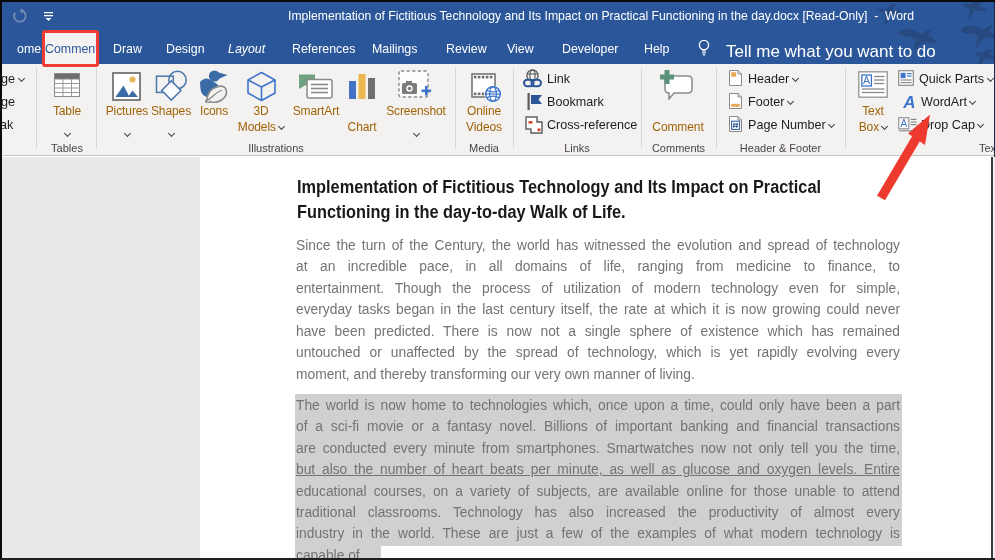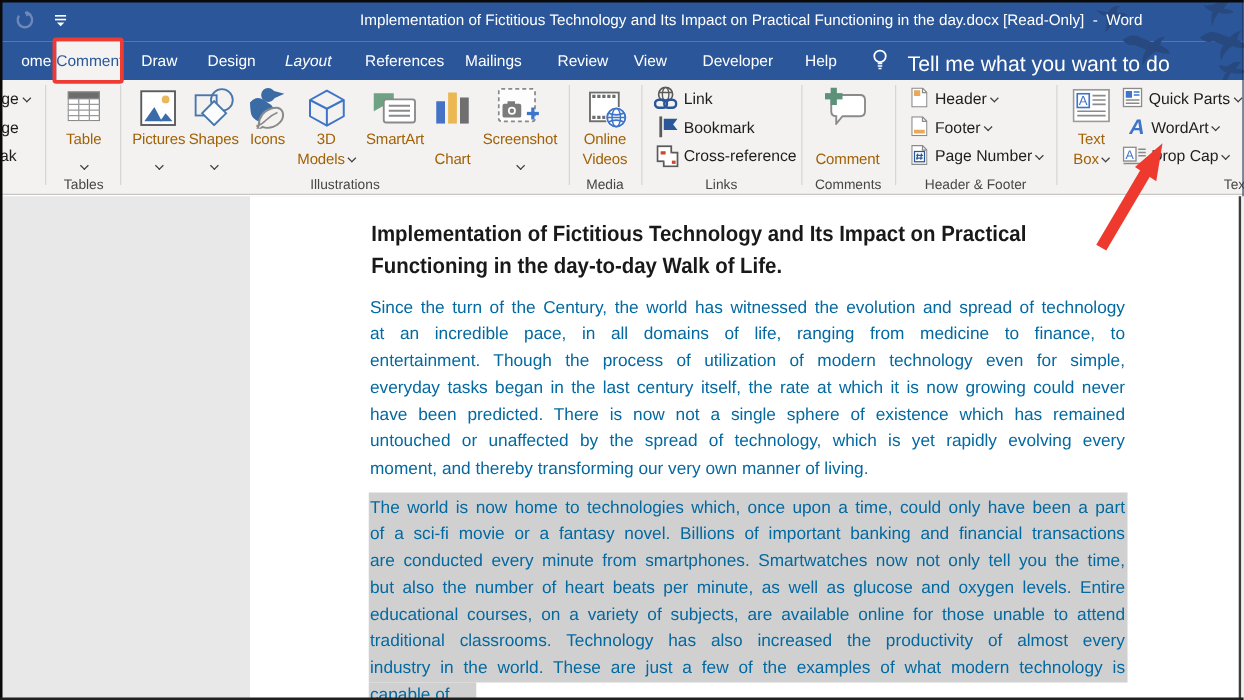--- a/index.html
+++ b/index.html
@@ -28,21 +28,21 @@
 
 .gsep { position:absolute; top:68px; width:1px; height:80px; background:#d8d6d4; }
 .glabel { position:absolute; top:141.5px; font-size:11px; color:#484644; text-align:center; white-space:nowrap; }
 .biglabel { position:absolute; font-size:12px; letter-spacing:-0.1px; color:#a16207; text-align:center; white-space:nowrap; }
 .chev { position:absolute; text-align:center; }
 .caret { display:inline-block; width:5px; height:5px; border-right:1.5px solid #3f3e3d; border-bottom:1.5px solid #3f3e3d; transform:rotate(45deg); vertical-align:2px; }
 .smallrow { position:absolute; font-size:12.6px; color:#1d1d1d; white-space:nowrap; }
 .cuttxt { position:absolute; font-size:12.6px; color:#1d1d1d; white-space:nowrap; }
 
 .hline { position:absolute; left:296.5px; font-weight:bold; font-size:17.6px; color:#191919; white-space:nowrap; transform:scaleX(0.928); transform-origin:0 0; }
-.bline { position:absolute; left:296px; width:604px; font-size:13.8px; color:#0369a1; text-align:justify; text-align-last:justify; height:21.42px; line-height:21.42px; white-space:nowrap; }
+.bline { position:absolute; left:296px; width:604px; font-size:13.8px; color:#737373; text-align:justify; text-align-last:justify; height:21.42px; line-height:21.42px; white-space:nowrap; }
 .blast { text-align-last:left; }
 #selbg1 { left:294.5px; top:393.9px; width:607px; height:151.9px; background:#d0d0d0; }
 #selbg2 { left:294.5px; top:545.8px; width:86px; height:14.2px; background:#d0d0d0; }
 .selline { z-index:2; }
 </style>
 </head>
 <body>
 
 <div class="abs" id="titlebar"></div>
 <div class="abs" id="tabrow"></div>
@@ -333,21 +333,21 @@
 <div class="bline" style="top:256.4px;">at an incredible pace, in all domains of life, ranging from medicine to finance, to</div>
 <div class="bline" style="top:277.8px;">entertainment. Though the process of utilization of modern technology even for simple,</div>
 <div class="bline" style="top:299.3px;">everyday tasks began in the last century itself, the rate at which it is now growing could never</div>
 <div class="bline" style="top:320.7px;">have been predicted. There is now not a single sphere of existence which has remained</div>
 <div class="bline" style="top:342.1px;">untouched or unaffected by the spread of technology, which is yet rapidly evolving every</div>
 <div class="bline blast" style="top:363.5px;">moment, and thereby transforming our very own manner of living.</div>
 
 <div class="bline selline" style="top:394.9px;">The world is now home to technologies which, once upon a time, could only have been a part</div>
 <div class="bline selline" style="top:416.3px;">of a sci-fi movie or a fantasy novel. Billions of important banking and financial transactions</div>
 <div class="bline selline" style="top:437.7px;">are conducted every minute from smartphones. Smartwatches now not only tell you the time,</div>
-<div class="bline selline" style="top:459.2px;">but also the number of heart beats per minute, as well as glucose and oxygen levels. Entire</div>
+<div class="bline selline" style="top:459.2px;text-decoration:underline;">but also the number of heart beats per minute, as well as glucose and oxygen levels. Entire</div>
 <div class="bline selline" style="top:480.6px;">educational courses, on a variety of subjects, are available online for those unable to attend</div>
 <div class="bline selline" style="top:502.0px;">traditional classrooms. Technology has also increased the productivity of almost every</div>
 <div class="bline selline" style="top:523.4px;">industry in the world. These are just a few of the examples of what modern technology is</div>
 <div class="bline blast selline" style="top:544.8px;">capable of.</div>
 
 <svg class="abs" style="left:870px; top:105px; z-index:60;" width="70" height="100" viewBox="0 0 70 100">
   <path d="M60 9.5 L38 28.5 L55 40 Z" fill="#ee3a2e"></path>
   <path d="M7 90.7 L15 95.3 L51 34.3 L43 29.7 Z" fill="#ee3a2e"></path>
 </svg>
 

